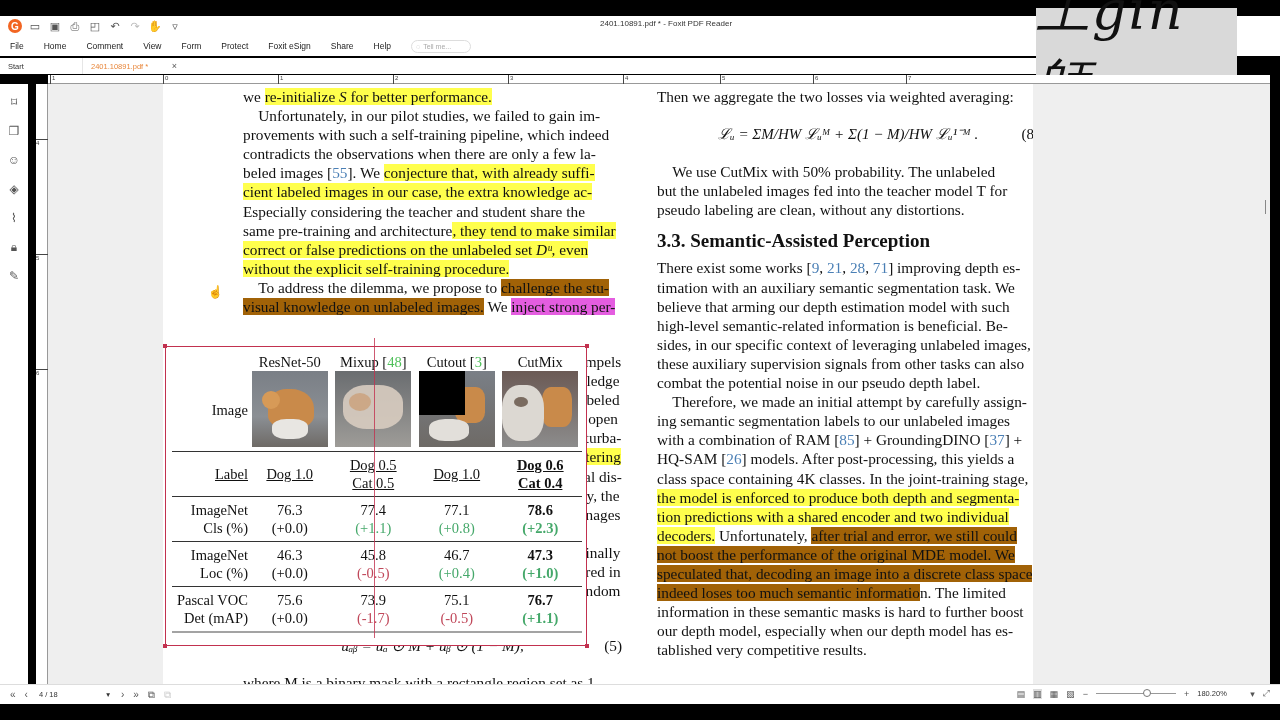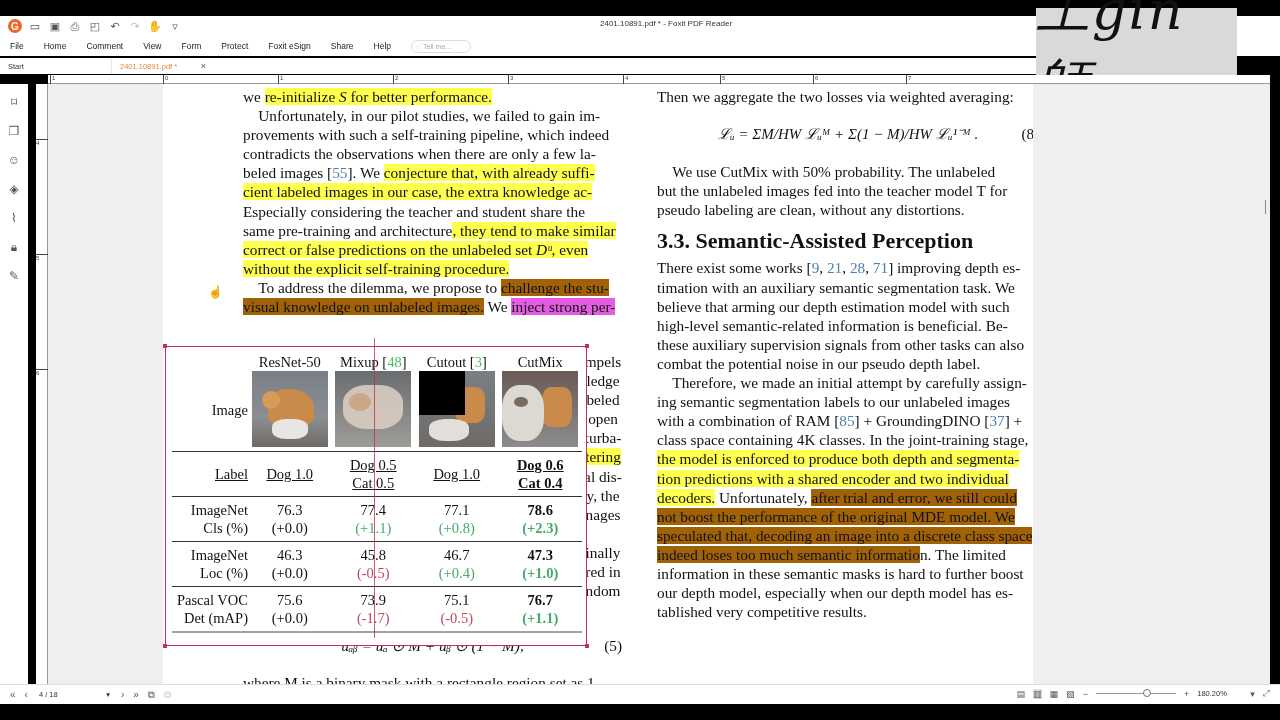--- a/index.html
+++ b/index.html
@@ -8,39 +8,39 @@
 .titlebar{position:absolute;left:0;top:16px;width:1280px;height:20px;background:#fff;display:flex;align-items:center}
 .qa{display:flex;align-items:center;gap:6px;padding-left:8px}
 .qa .ic{width:14px;height:14px;display:flex;align-items:center;justify-content:center;font-size:11px;color:#555}
 .logo{width:14px;height:14px;border-radius:50%;background:#f26522;color:#fff;font-size:10px;font-weight:bold;display:flex;align-items:center;justify-content:center}
 .wintitle{position:absolute;left:600px;top:3px;font-size:8px;color:#333}
 .menubar{position:absolute;left:0;top:36px;width:1280px;height:20px;background:#fff;display:flex;align-items:center;padding-left:10px;gap:0}
 .menubar .mi{font-size:8.5px;color:#222;margin-right:20px}
 .tellme{display:flex;align-items:center;border:1px solid #ddd;border-radius:8px;height:13px;width:60px;padding-left:4px;font-size:7px;color:#aaa;gap:3px}
 .tabbar{position:absolute;left:0;top:58px;width:1040px;height:16px;background:#fff;display:flex;align-items:flex-end}
 .tab{height:16px;font-size:7.5px;display:flex;align-items:center;padding-left:8px}
-.tab.start{width:112px;color:#333;border-right:1px solid #e6e6e6}
+.tab.start{width:83px;color:#333;border-right:1px solid #e6e6e6}
 .tab.doc{width:100px;color:#e8863a;justify-content:space-between;padding-right:6px}
 .tab.doc .x{color:#555;font-size:9px}
 .hruler{position:absolute;left:48px;top:75px;width:1222px;height:9px;background:#fff;border-bottom:1px solid #999}
 .hruler .t{position:absolute;top:0;font-size:6px;color:#444;border-left:1px solid #444;height:9px;padding-left:1px;line-height:7px}
 .lefticons{position:absolute;left:0;top:84px;width:28px;height:600px;background:#fff;display:flex;flex-direction:column;align-items:center;padding-top:10px;gap:12px}
 .lefticons .ic{width:14px;height:17px;color:#555;font-size:12px;text-align:center;line-height:17px}
 .vruler{position:absolute;left:36px;top:84px;width:12px;height:600px;background:#fff;border-right:1px solid #999}
 .vruler .t{position:absolute;left:0;width:12px;border-top:1px solid #444;font-size:6px;color:#444}
 .canvas{position:absolute;left:48px;top:84px;width:1222px;height:600px;background:#efefef}
 .page{position:absolute;left:163px;top:84px;width:870px;height:600px;background:#fff;overflow:hidden}
 .col{position:absolute;font-family:"Liberation Serif",serif;font-size:15.3px;color:#111;line-height:19.1px;text-align:justify}
 .l{display:block;white-space:nowrap}
 .hy{background:#ffff4d}
 .hc{background:#a16207}
 .hm{background:#e45de0}
 .ref{color:#4a7fb5}
 .refg{color:#4fc05a}
-.sec{font-weight:bold;font-size:22px}
+.sec{font-weight:bold;font-size:19px}
 .eq{text-align:center;font-style:italic;position:relative}
 .eqnum{position:absolute;right:0;font-style:normal}
 .tablebox{position:absolute;left:165px;top:346px;width:422px;height:300px;background:#fff;border:1.5px solid #c2314f;font-family:"Liberation Serif",serif;color:#111}
 .tablebox .handle{position:absolute;width:4px;height:4px;background:#c2314f}
 .tbl{position:absolute;left:6px;top:6px;width:410px}
 .tbl .row{display:flex;align-items:center;border-bottom:1.3px solid #333}
 .tbl .row.last{border-bottom:2px solid #a3a3a3}
 .tbl .c0{width:76px;text-align:right;font-size:14.5px;line-height:18px}
 .tbl .c{width:83.5px;text-align:center;font-size:14.5px;line-height:18px}
 .tbl .b{font-weight:bold}
@@ -184,25 +184,27 @@
         <span class="l"><span> We use CutMix with 50% probability.  The unlabeled</span></span>
         <span class="l"><span>but the unlabeled images fed into the teacher model T for</span></span>
         <span class="l"><span>pseudo labeling are clean, without any distortions.</span></span>
       </div>
     <div class="sec" style="margin:12px 0 8px">3.3. Semantic-Assisted Perception</div>
     <div id="para2">
         <span class="l"><span>There exist some works [</span><span class="ref">9</span><span>, </span><span class="ref">21</span><span>, </span><span class="ref">28</span><span>, </span><span class="ref">71</span><span>] improving depth es-</span></span>
         <span class="l"><span>timation with an auxiliary semantic segmentation task. We</span></span>
         <span class="l"><span>believe that arming our depth estimation model with such</span></span>
         <span class="l"><span>high-level semantic-related information is beneficial.  Be-</span></span>
+        <span class="l"><span>sides, in our specific context of leveraging unlabeled images,</span></span>
         <span class="l"><span>these auxiliary supervision signals from other tasks can also</span></span>
         <span class="l"><span>combat the potential noise in our pseudo depth label.</span></span>
         <span class="l"><span> Therefore, we made an initial attempt by carefully assign-</span></span>
         <span class="l"><span>ing semantic segmentation labels to our unlabeled images</span></span>
         <span class="l"><span>with a combination of RAM [</span><span class="ref">85</span><span>] + GroundingDINO [</span><span class="ref">37</span><span>] +</span></span>
+        <span class="l"><span>HQ-SAM [</span><span class="ref">26</span><span>] models. After post-processing, this yields a</span></span>
         <span class="l"><span>class space containing 4K classes. In the joint-training stage,</span></span>
         <span class="l"><span class="hy">the model is enforced to produce both depth and segmenta-</span></span>
         <span class="l"><span class="hy">tion predictions with a shared encoder and two individual</span></span>
         <span class="l"><span class="hy">decoders.</span><span> Unfortunately, </span><span class="hc">after trial and error, we still could</span></span>
         <span class="l"><span class="hc">not boost the performance of the original MDE model. We</span></span>
         <span class="l"><span class="hc">speculated that, decoding an image into a discrete class space</span></span>
         <span class="l"><span class="hc">indeed loses too much semantic informatio</span><span>n. The limited</span></span>
         <span class="l"><span>information in these semantic masks is hard to further boost</span></span>
         <span class="l"><span>our depth model, especially when our depth model has es-</span></span>
         <span class="l"><span>tablished very competitive results.</span></span>

